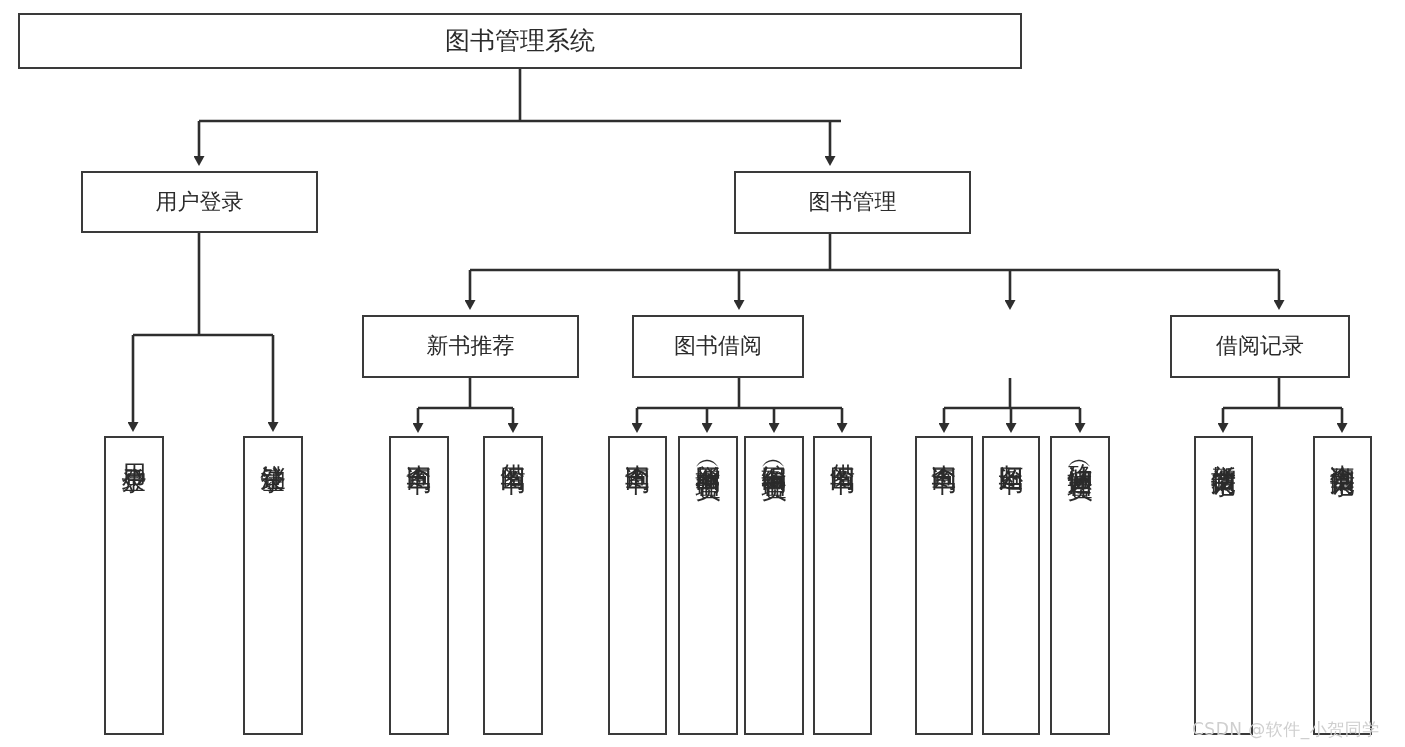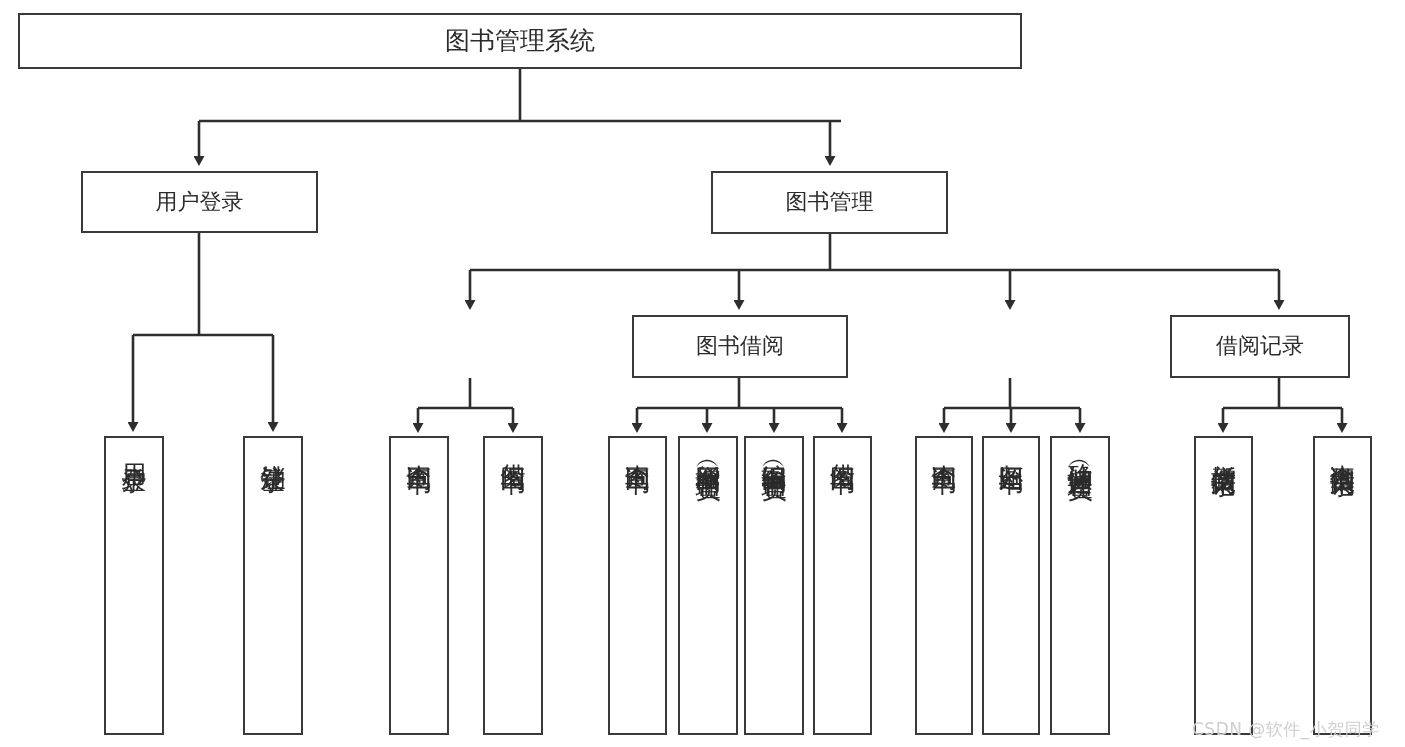--- a/index.html
+++ b/index.html
@@ -128,25 +128,28 @@
     </g>
   </svg>
 
   <div class="node root" style="left:18px; top:13px; width:1004px; height:56px;">
     <span class="label">图书管理系统</span>
   </div>
 
   <div class="node branch" style="left:81px; top:171px; width:237px; height:62px;">
     <span class="label">用户登录</span>
   </div>
-  <div class="node branch" style="left:711px; top:171px; width:237px; height:63px;">
+  <div class="node branch" style="left:734px; top:171px; width:237px; height:63px;">
     <span class="label">图书管理</span>
   </div>
 
-  <div class="node branch" style="left:632px; top:315px; width:216px; height:63px;">
+  <div class="node branch" style="left:362px; top:315px; width:217px; height:63px;">
+    <span class="label">新书推荐</span>
+  </div>
+  <div class="node branch" style="left:632px; top:315px; width:172px; height:63px;">
     <span class="label">图书借阅</span>
   </div>
   <div class="node branch" style="left:1170px; top:315px; width:180px; height:63px;">
     <span class="label">借阅记录</span>
   </div>
 
   <div class="node leaf" style="left:104px; top:436px; width:60px; height:299px;">
     <span class="label">用户登录</span>
   </div>
   <div class="node leaf" style="left:243px; top:436px; width:60px; height:299px;">

